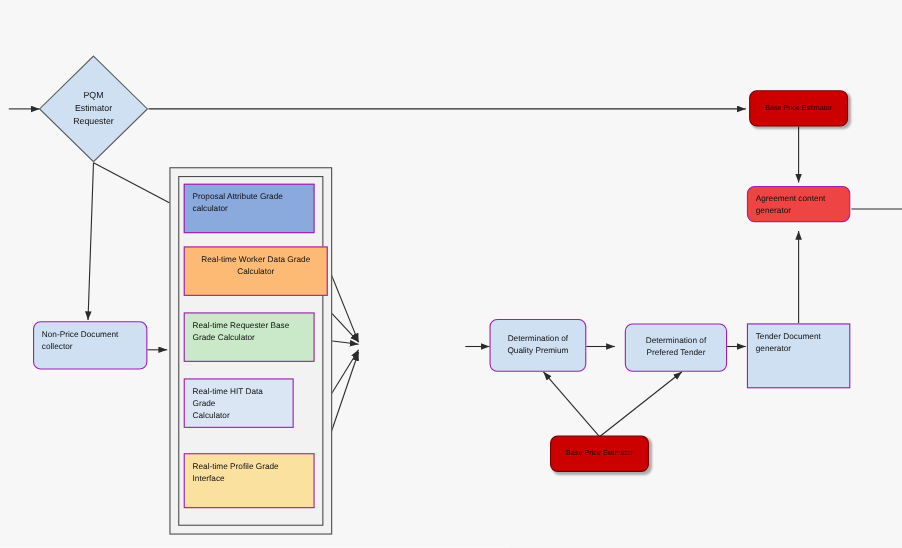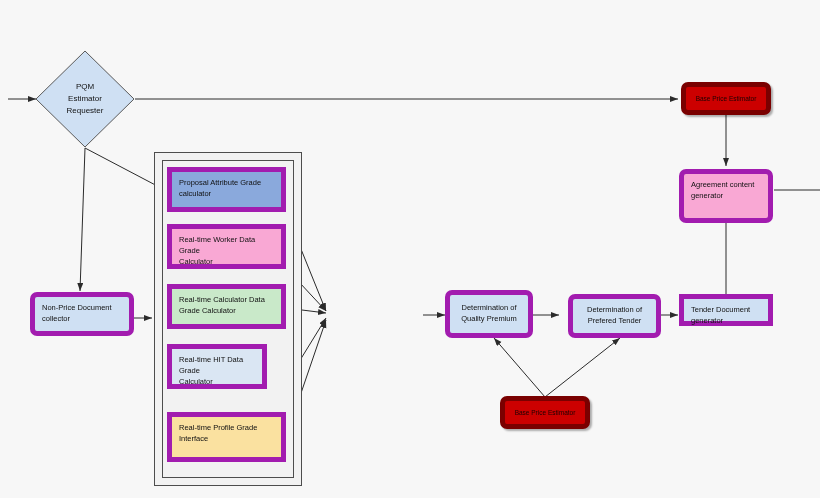--- a/index.html
+++ b/index.html
@@ -20,21 +20,21 @@
     position: absolute;
     left: 0;
     top: 0;
     width: 820px;
     height: 498px;
     pointer-events: none;
   }
   .node {
     position: absolute;
     box-sizing: border-box;
-    border: 5px solid #a21caf;
+    border: 1px solid #a21caf;
     font-size: 7.5px;
     line-height: 1.45;
     color: #111111;
     padding: 6px 7px 0 7px;
     z-index: 3;
   }
   .rounded { border-radius: 7px; }
   .square  { border-radius: 0; }
   .centered {
     display: flex;
@@ -136,42 +136,42 @@
       <span>Requester</span>
     </div>
   </div>
 
   <div class="node rounded" style="left:30px; top:292px; width:104px; height:44px; background:#cfe0f3; white-space:pre-line;">Non-Price Document
 collector</div>
 
   <div class="node square" style="left:167px; top:167px; width:119px; height:45px; background:#8aa9dc; white-space:pre-line;">Proposal Attribute Grade
 calculator</div>
 
-  <div class="node square" style="left:167px; top:224px; width:119px; height:45px; background:#f9a8d4; white-space:pre-line;">Real-time Worker Data Grade
+  <div class="node square" style="left:167px; top:224px; width:131px; height:45px; background:#fdba74; white-space:pre-line;text-align:center;">Real-time Worker Data Grade
 Calculator</div>
 
-  <div class="node square" style="left:167px; top:284px; width:119px; height:45px; background:#c9e9c9; white-space:pre-line;">Real-time Calculator Data
+  <div class="node square" style="left:167px; top:284px; width:119px; height:45px; background:#c9e9c9; white-space:pre-line;">Real-time Requester Base
 Grade Calculator</div>
 
   <div class="node square" style="left:167px; top:344px; width:100px; height:45px; background:#dae6f3; white-space:pre-line;">Real-time HIT Data Grade
 Calculator</div>
 
   <div class="node square" style="left:167px; top:412px; width:119px; height:50px; background:#fae1a0; white-space:pre-line;">Real-time Profile Grade
 Interface</div>
 
 
   <div class="node rounded centered" style="left:445px; top:290px; width:88px; height:48px; background:#cfe0f3; white-space:pre-line;">Determination of
 Quality Premium</div>
 
   <div class="node rounded centered" style="left:568px; top:294px; width:93px; height:44px; background:#cfe0f3; white-space:pre-line;">Determination of
 Prefered Tender</div>
 
-  <div class="node square" style="left:679px; top:294px; width:94px; height:32px; background:#cfe0f3; white-space:pre-line;">Tender Document
+  <div class="node square" style="left:679px; top:294px; width:94px; height:59px; background:#cfe0f3; white-space:pre-line;">Tender Document
 generator</div>
 
-  <div class="node rounded" style="left:679px; top:169px; width:94px; height:54px; background:#f9a8d4; white-space:pre-line;">Agreement content
+  <div class="node rounded" style="left:679px; top:169px; width:94px; height:33px; background:#ef4444; white-space:pre-line;">Agreement content
 generator</div>
 
   <div class="node rounded centered shadowed red-label" style="left:681px; top:82px; width:90px; height:33px; background:#cc0000; border-color:#7a0000;">Base Price Estimator</div>
 
   <div class="node rounded centered shadowed red-label" style="left:500px; top:396px; width:90px; height:33px; background:#cc0000; border-color:#7a0000;">Base Price Estimator</div>
 
 </div>
 
 </body></html>

